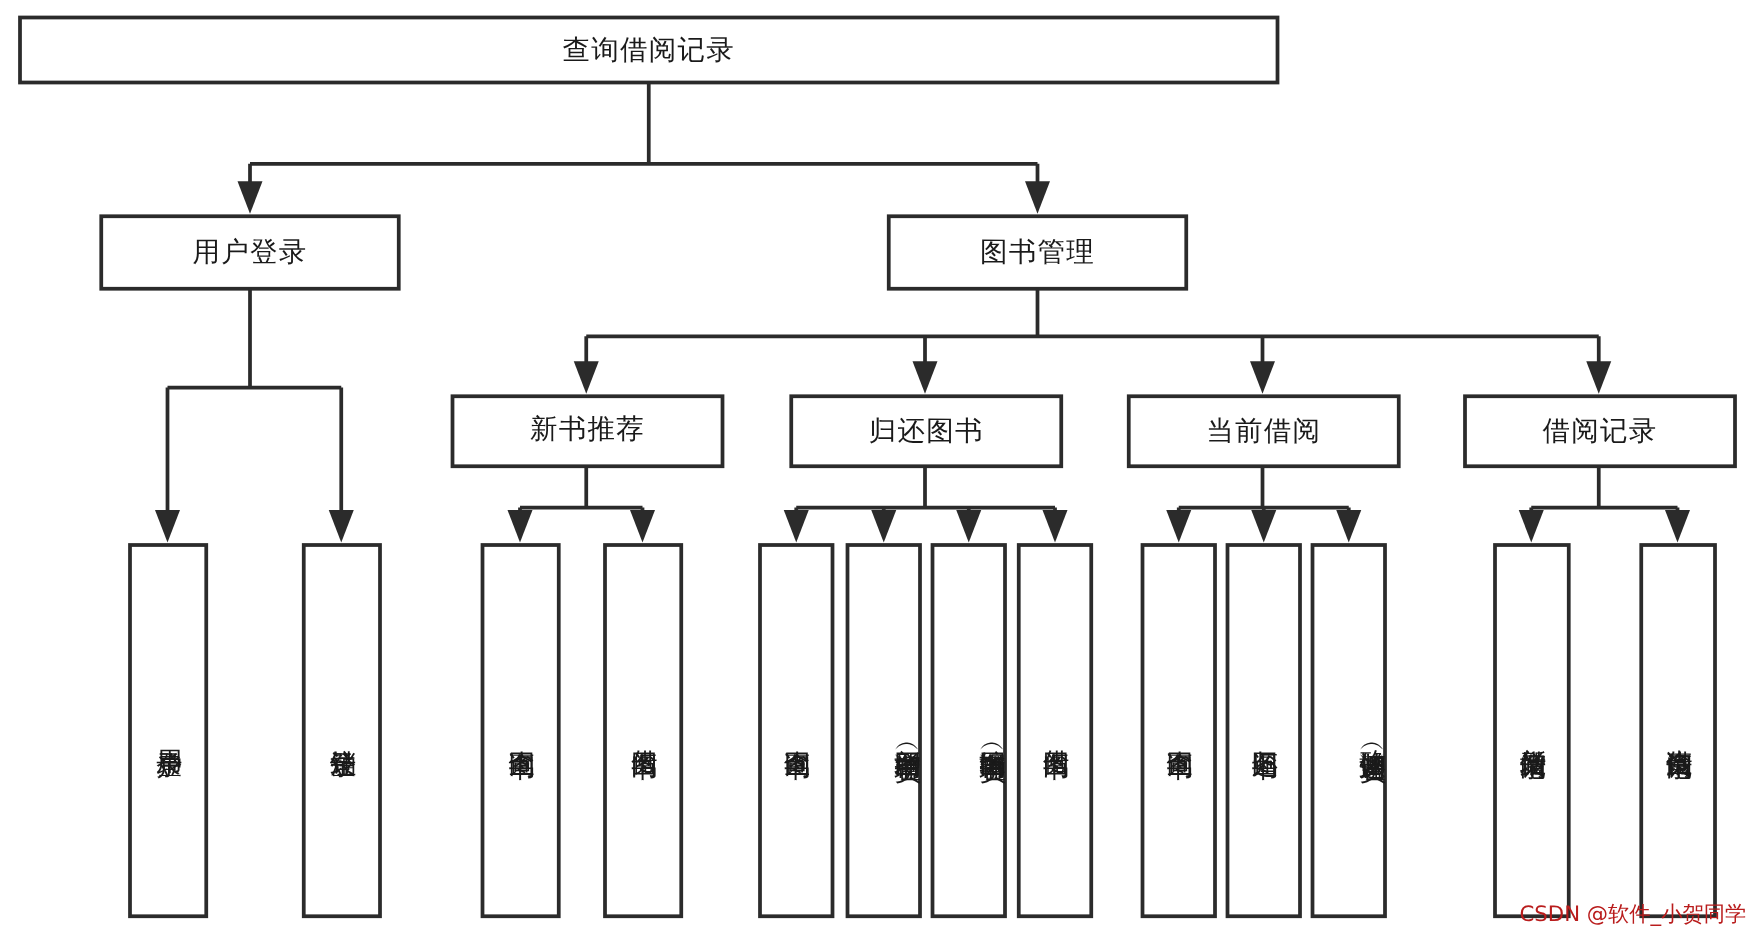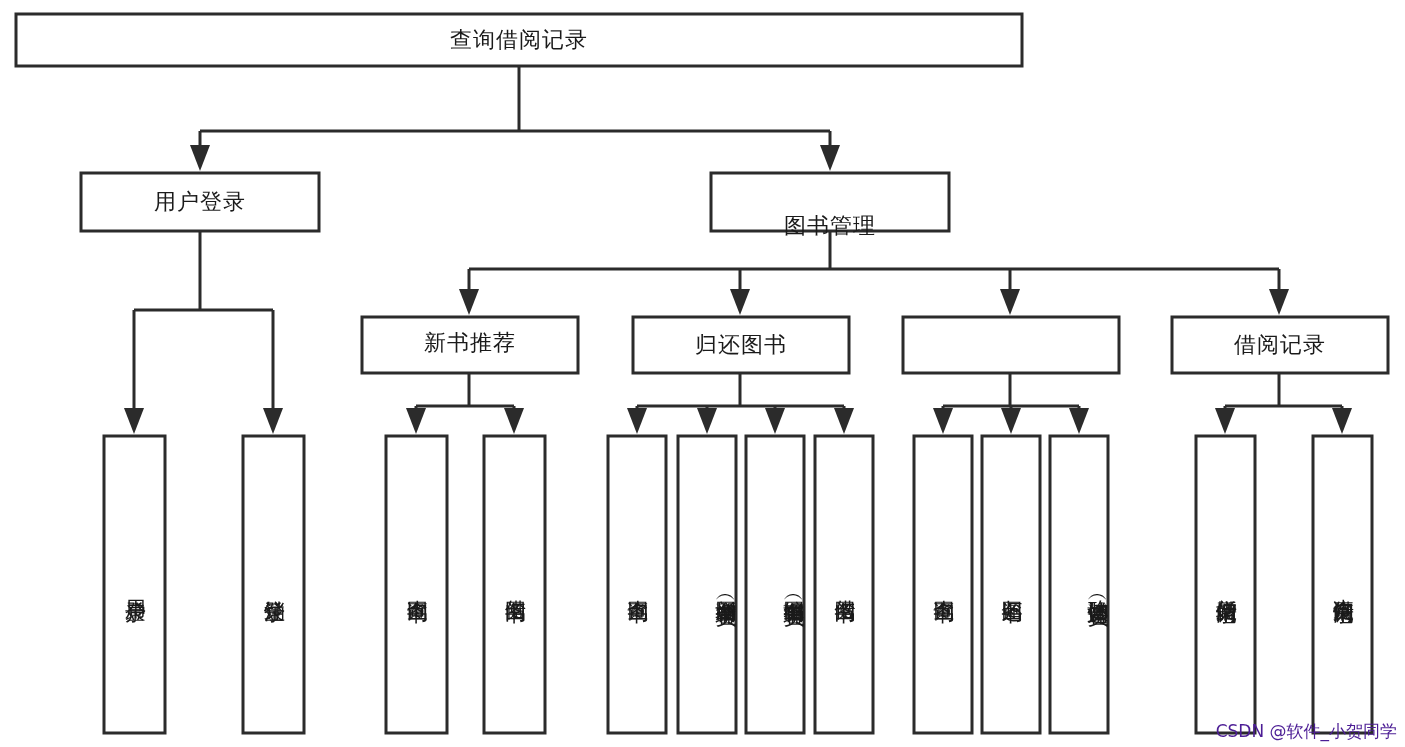--- a/index.html
+++ b/index.html
@@ -69,21 +69,21 @@
     letter-spacing: 1px;
     white-space: nowrap;
     pointer-events: none;
   }
   #watermark {
     position: absolute;
     right: 8px;
     bottom: 4px;
     font-family: "DejaVu Sans", "Liberation Sans", sans-serif;
     font-size: 17px;
-    color: #4c1d95;
+    color: #b91c1c;
     white-space: nowrap;
     pointer-events: none;
   }
 </style>
 </head>
 <body>
 
 <div id="diagram-root">
 
   <svg id="tree-svg" viewBox="0 0 1405 747">
@@ -187,24 +187,25 @@
       <path class="connector" d="M 1342 406 L 1342 412"></path>
       <polygon class="arrow-head" points="1225,434 1215,408 1235,408"></polygon>
       <polygon class="arrow-head" points="1342,434 1332,408 1352,408"></polygon>
     </g>
 
   </svg>
 
   <div class="hlabel-wrap" style="left:16px; top:14px; width:1006px; height:52px;">查询借阅记录</div>
 
   <div class="hlabel-wrap" style="left:81px; top:173px; width:238px; height:58px;">用户登录</div>
-  <div class="hlabel-wrap" style="left:711px; top:173px; width:238px; height:58px;margin-top:24px;">图书管理</div>
+  <div class="hlabel-wrap" style="left:711px; top:173px; width:238px; height:58px;">图书管理</div>
 
   <div class="hlabel-wrap" style="left:362px; top:317px; width:216px; height:51px;">新书推荐</div>
   <div class="hlabel-wrap" style="left:633px; top:317px; width:216px; height:56px;">归还图书</div>
+  <div class="hlabel-wrap" style="left:903px; top:317px; width:216px; height:56px;">当前借阅</div>
   <div class="hlabel-wrap" style="left:1172px; top:317px; width:216px; height:56px;">借阅记录</div>
 
   <div class="vlabel-wrap" style="left:104px; top:436px; width:61px; height:297px;">用户登录</div>
   <div class="vlabel-wrap" style="left:243px; top:436px; width:61px; height:297px;">注销登录</div>
 
   <div class="vlabel-wrap" style="left:386px; top:436px; width:61px; height:297px;">查询图书</div>
   <div class="vlabel-wrap" style="left:484px; top:436px; width:61px; height:297px;">借阅图书</div>
 
   <div class="vlabel-wrap" style="left:608px; top:436px; width:58px; height:297px;">查询图书</div>
   <div class="vlabel-wrap" style="left:678px; top:436px; width:58px; height:297px; align-items:flex-start; padding-top:6px; box-sizing:border-box;">新增图书（管理员）</div>

